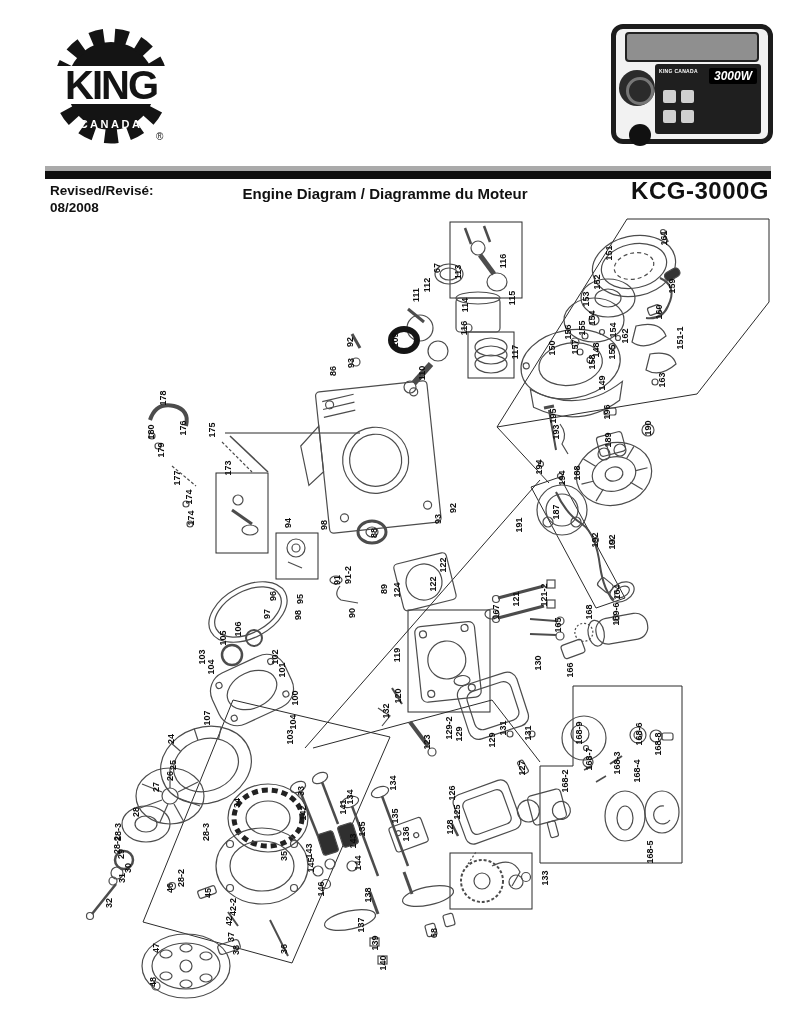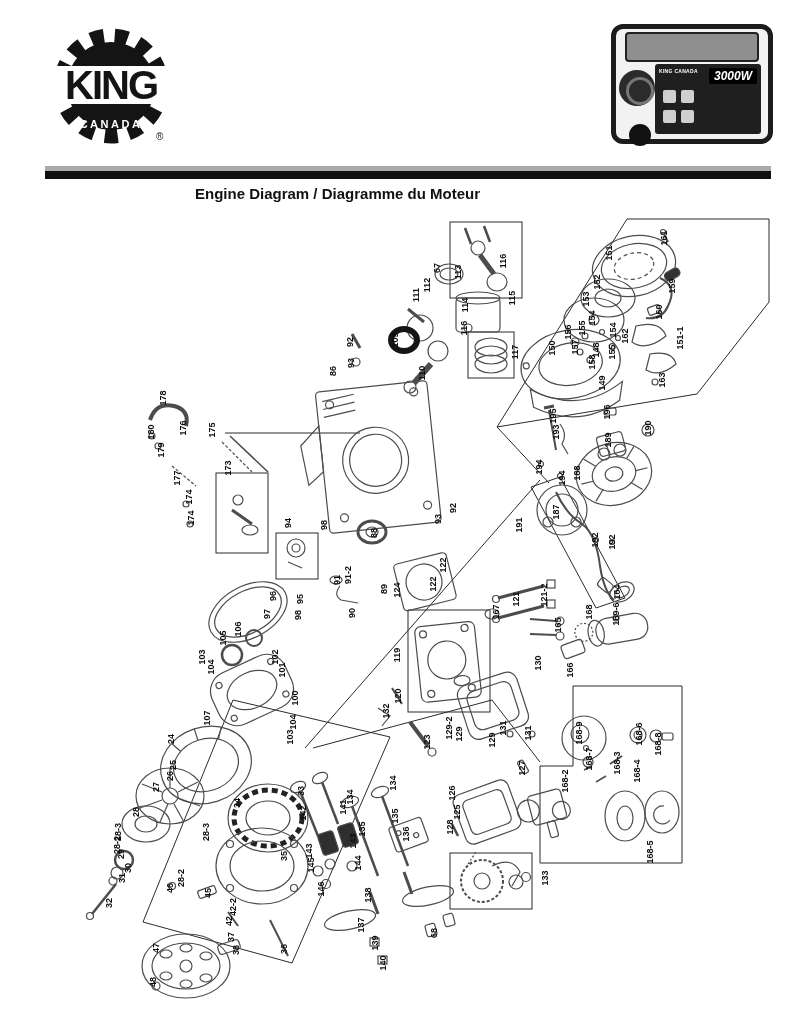--- a/index.html
+++ b/index.html
@@ -25,21 +25,21 @@
   .gen .engine{position:absolute;left:8px;top:46px;width:36px;height:36px;background:#2b2b2b;border-radius:50%;}
   .gen .engine::after{content:"";position:absolute;left:7px;top:7px;width:22px;height:22px;border:3px solid #777;border-radius:50%;}
   .gen .wheel{position:absolute;left:18px;bottom:-2px;width:22px;height:22px;background:#111;border-radius:50%;}
 
   
   .bar-gray{position:absolute;left:45px;right:20px;top:166px;height:5px;background:#aaaaaa;}
   .bar-black{position:absolute;left:45px;right:20px;top:171px;height:8px;background:#101010;}
 
   
   .meta-left{position:absolute;left:50px;top:182px;font-size:13.5px;font-weight:bold;line-height:17px;}
-  .meta-center{position:absolute;left:195px;top:185px;width:380px;font-size:15px;font-weight:bold;}
+  .meta-center{position:absolute;left:195px;top:185px;width:380px;text-align:center;font-size:15px;font-weight:bold;}
   .meta-model{position:absolute;right:22px;top:177px;font-size:24px;font-weight:bold;letter-spacing:.5px;}
 
   
   .diagram{position:absolute;left:0;top:214px;width:791px;height:810px;}
   .diagram svg{position:absolute;left:0;top:0;}
   .plabel{position:absolute;transform:translate(-50%,-50%) rotate(-90deg);
           font-size:9px;font-weight:bold;color:#0d0d0d;white-space:nowrap;line-height:9px;}
 </style>
 </head>
 <body>
@@ -69,21 +69,26 @@
       <span class="outlet" style="left:26px;top:26px;"></span>
       <span class="outlet" style="left:8px;top:46px;"></span>
       <span class="outlet" style="left:26px;top:46px;"></span>
     </div>
     <div class="wheel"></div>
   </div>
 
   <div class="bar-gray"></div>
   <div class="bar-black"></div>
 
+  <div class="meta-left">
+    <div>Revised/Revisé:</div>
+    <div>08/2008</div>
+  </div>
   <div class="meta-center">Engine Diagram / Diagramme du Moteur</div>
+  <div class="meta-model">KCG-3000G</div>
 
   <div class="diagram">
     <svg width="791" height="810" viewBox="0 0 791 810">
       <g fill="none" stroke="#2b2b2b" stroke-width="1">
         <polygon points="627,5 769,5 769,88 697,180 497,213"></polygon>
         <polyline points="497,213 549,269"></polyline>
         <polyline points="540,266 305,534"></polyline>
         <polyline points="313,534 492,486 540,548"></polyline>
         <polygon points="233,486 390,523 292,749 143,708"></polygon>
         <line x1="225" y1="219" x2="360" y2="219"></line>

